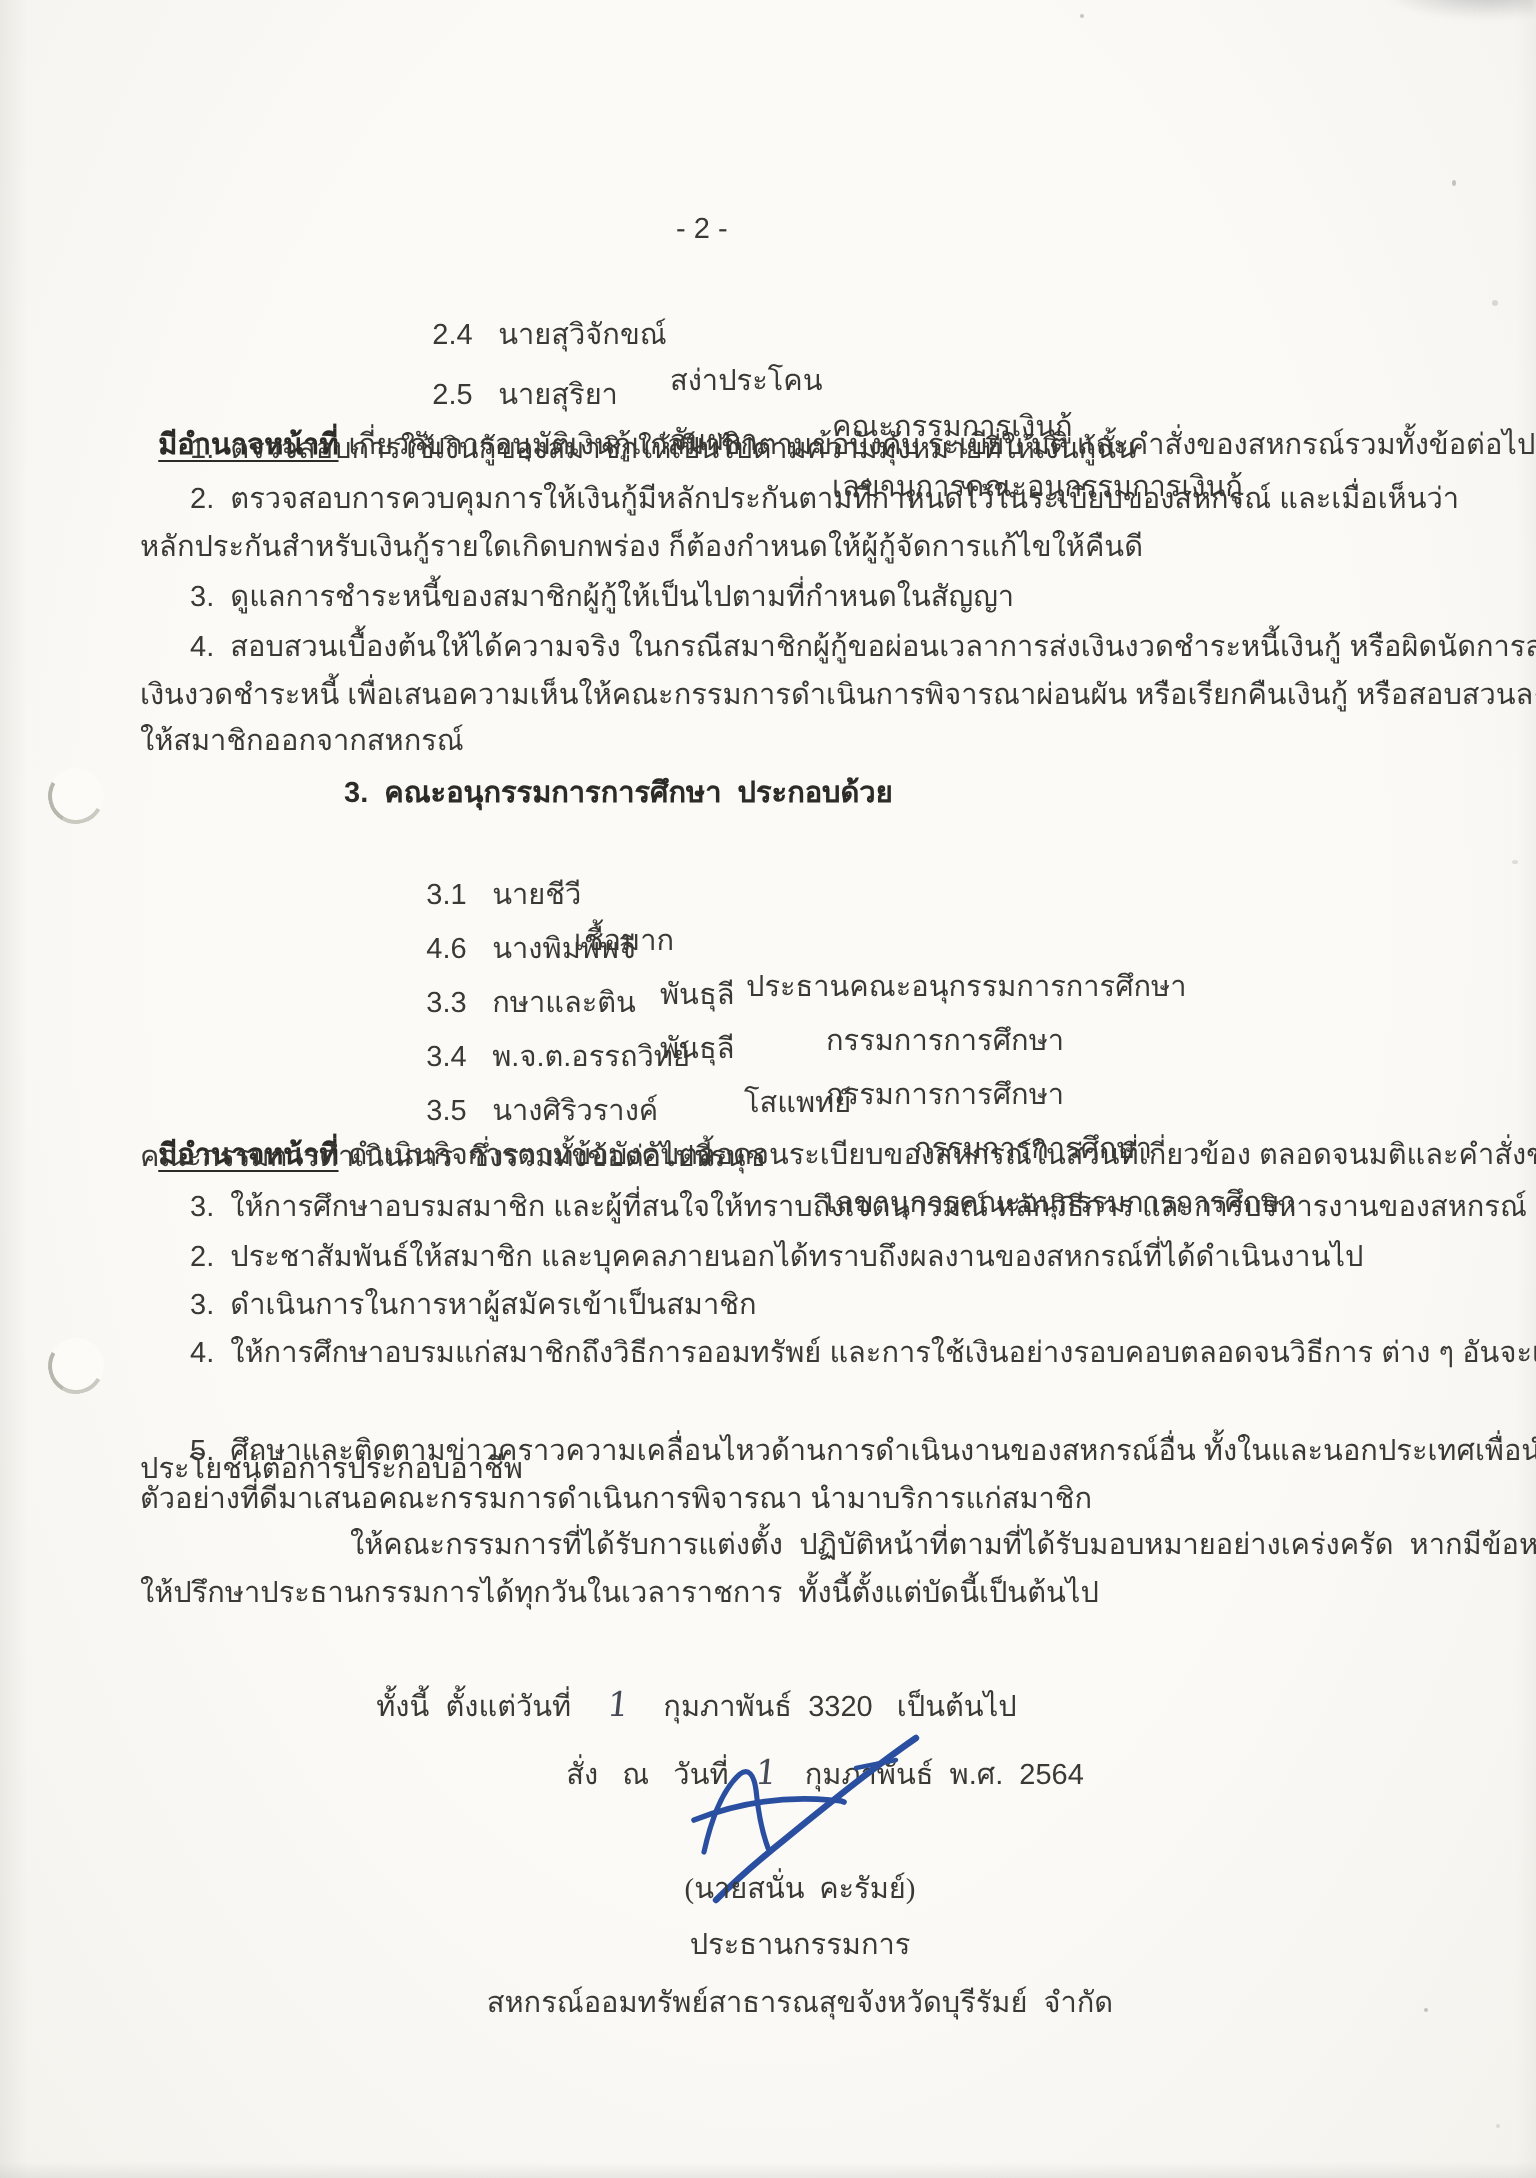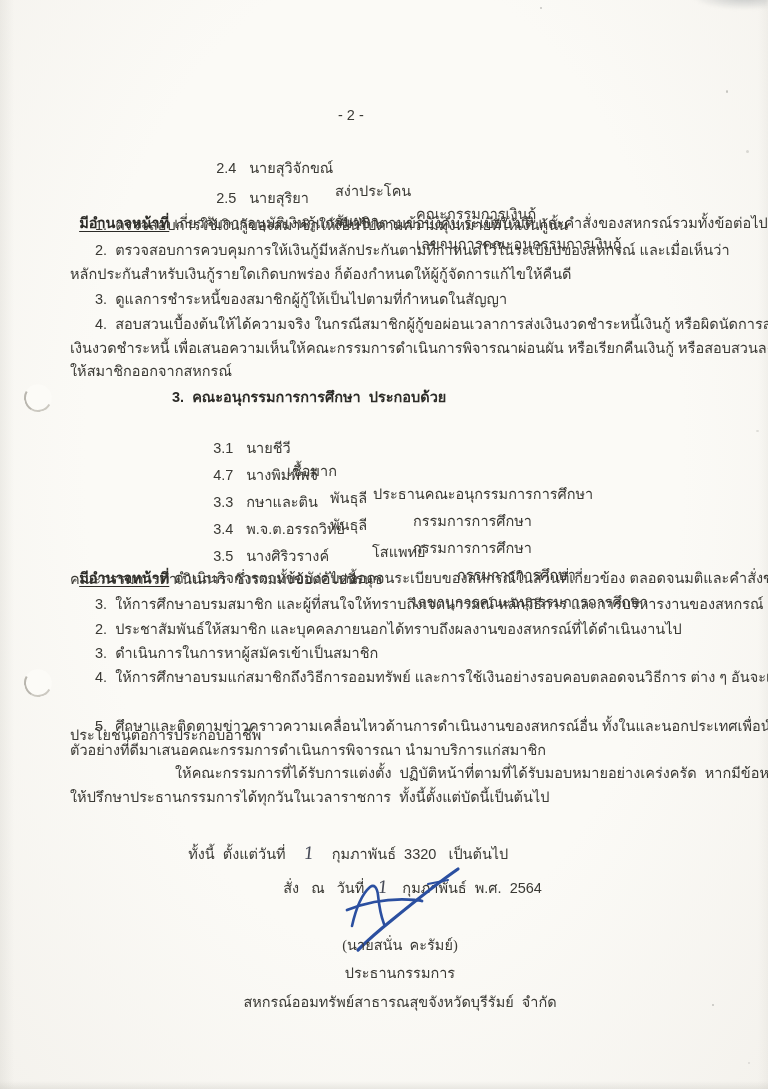--- a/index.html
+++ b/index.html
@@ -95,21 +95,21 @@
   <div class="line" style="left:70px;top:360px;">ให้สมาชิกออกจากสหกรณ์</div>
 
   <div class="line bold" style="left:172px;top:386px;">3.  คณะอนุกรรมการการศึกษา  ประกอบด้วย</div>
 
   <div class="line row row3 r1" style="top:414px;">
     <span class="no">3.1</span><span>นายชีวี</span>
     <span class="sur">เชื้อมาก</span>
     <span class="role">ประธานคณะอนุกรรมการการศึกษา</span>
   </div>
   <div class="line row row3 r2" style="top:441px;">
-    <span class="no">4.7</span><span>นางพิมพ์พจี</span>
+    <span class="no">4.6</span><span>นางพิมพ์พจี</span>
     <span class="sur">พันธุลี</span>
     <span class="role">กรรมการการศึกษา</span>
   </div>
   <div class="line row row3 r3" style="top:468px;">
     <span class="no">3.3</span><span>กษาและติน</span>
     <span class="sur">พันธุลี</span>
     <span class="role">กรรมการการศึกษา</span>
   </div>
   <div class="line row row3 r4" style="top:495px;">
     <span class="no">3.4</span><span>พ.จ.ต.อรรถวิทย์</span>

